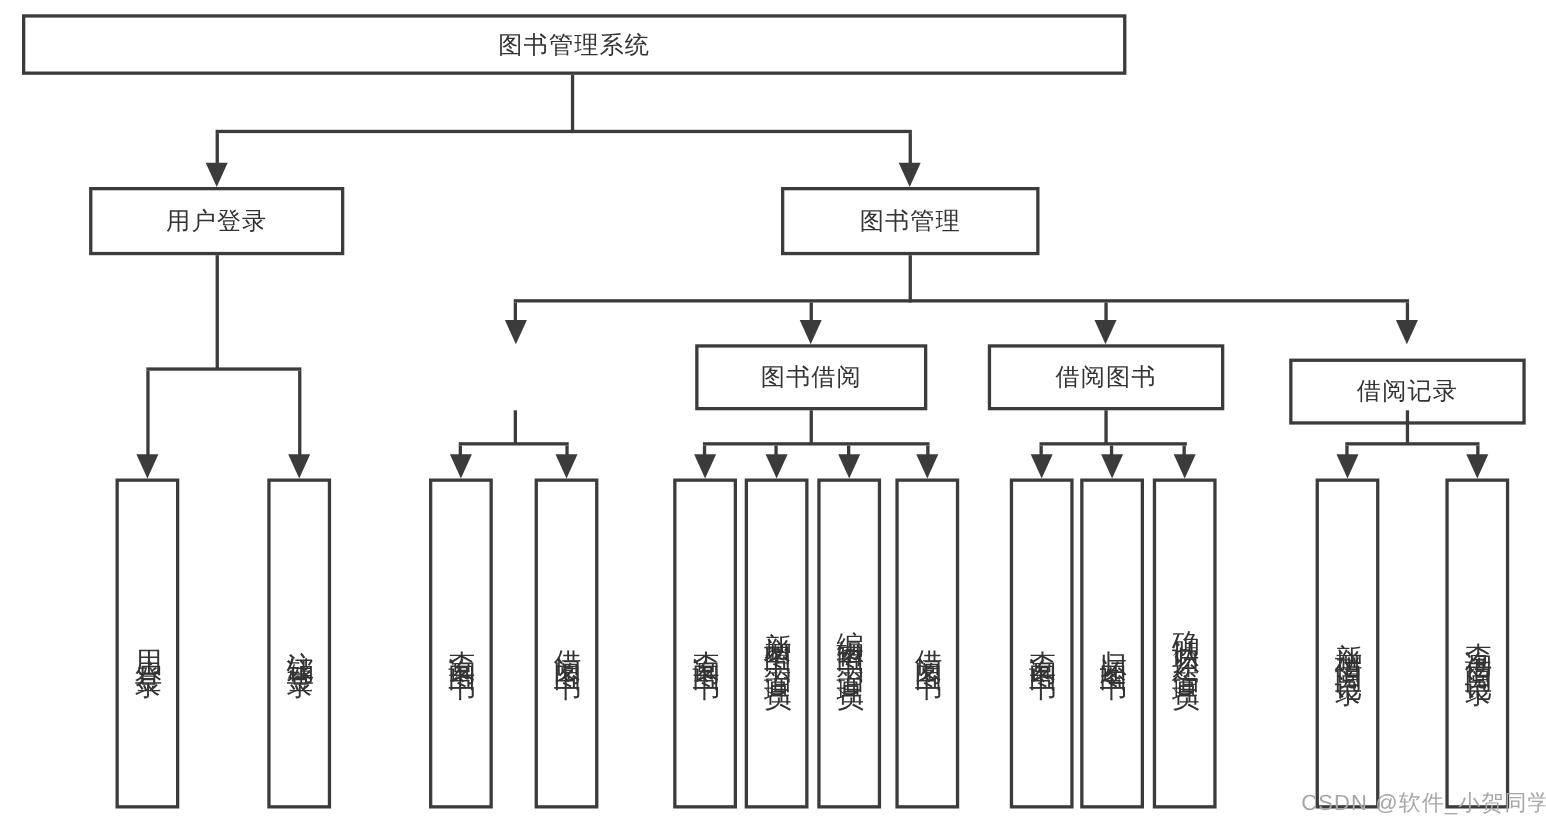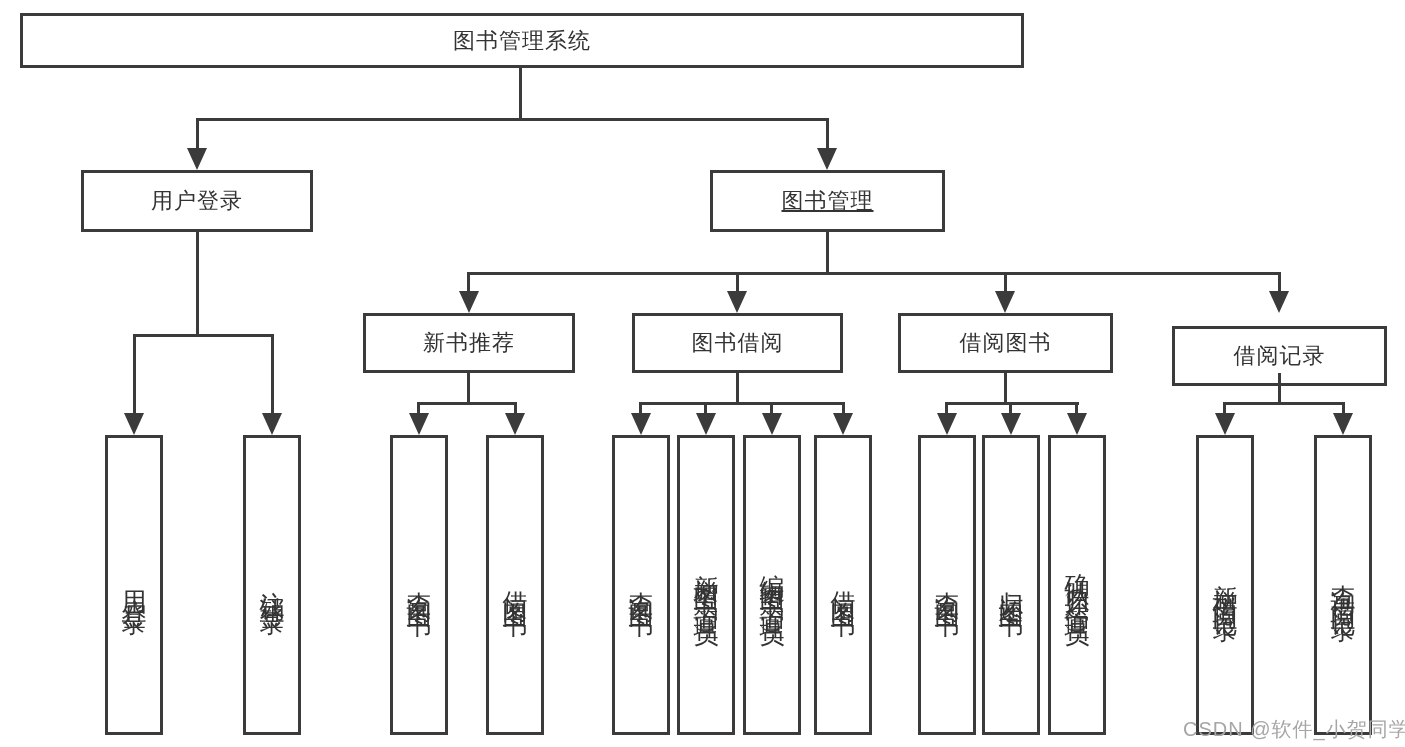--- a/index.html
+++ b/index.html
@@ -39,27 +39,24 @@
 
 <div id="canvas">
 
   <div class="node" style="left:20px;top:13px;width:1004px;height:55px;">
     <span>图书管理系统</span>
   </div>
 
   <div class="node" style="left:81px;top:170px;width:232px;height:62px;">
     <span>用户登录</span>
   </div>
-  <div class="node" style="left:710px;top:170px;width:235px;height:62px;text-decoration:underline;">
+  <div class="node" style="left:710px;top:170px;width:235px;height:62px;">
     <span>图书管理</span>
   </div>
 
-  <div class="node" style="left:363px;top:313px;width:212px;height:60px;">
-    <span>新书推荐</span>
-  </div>
   <div class="node" style="left:632px;top:313px;width:211px;height:60px;justify-content:center;">
     <span>图书借阅</span>
   </div>
   <div class="node" style="left:898px;top:313px;width:215px;height:60px;">
     <span>借阅图书</span>
   </div>
   <div class="node" style="left:1172px;top:326px;width:215px;height:60px;">
     <span>借阅记录</span>
   </div>
 

